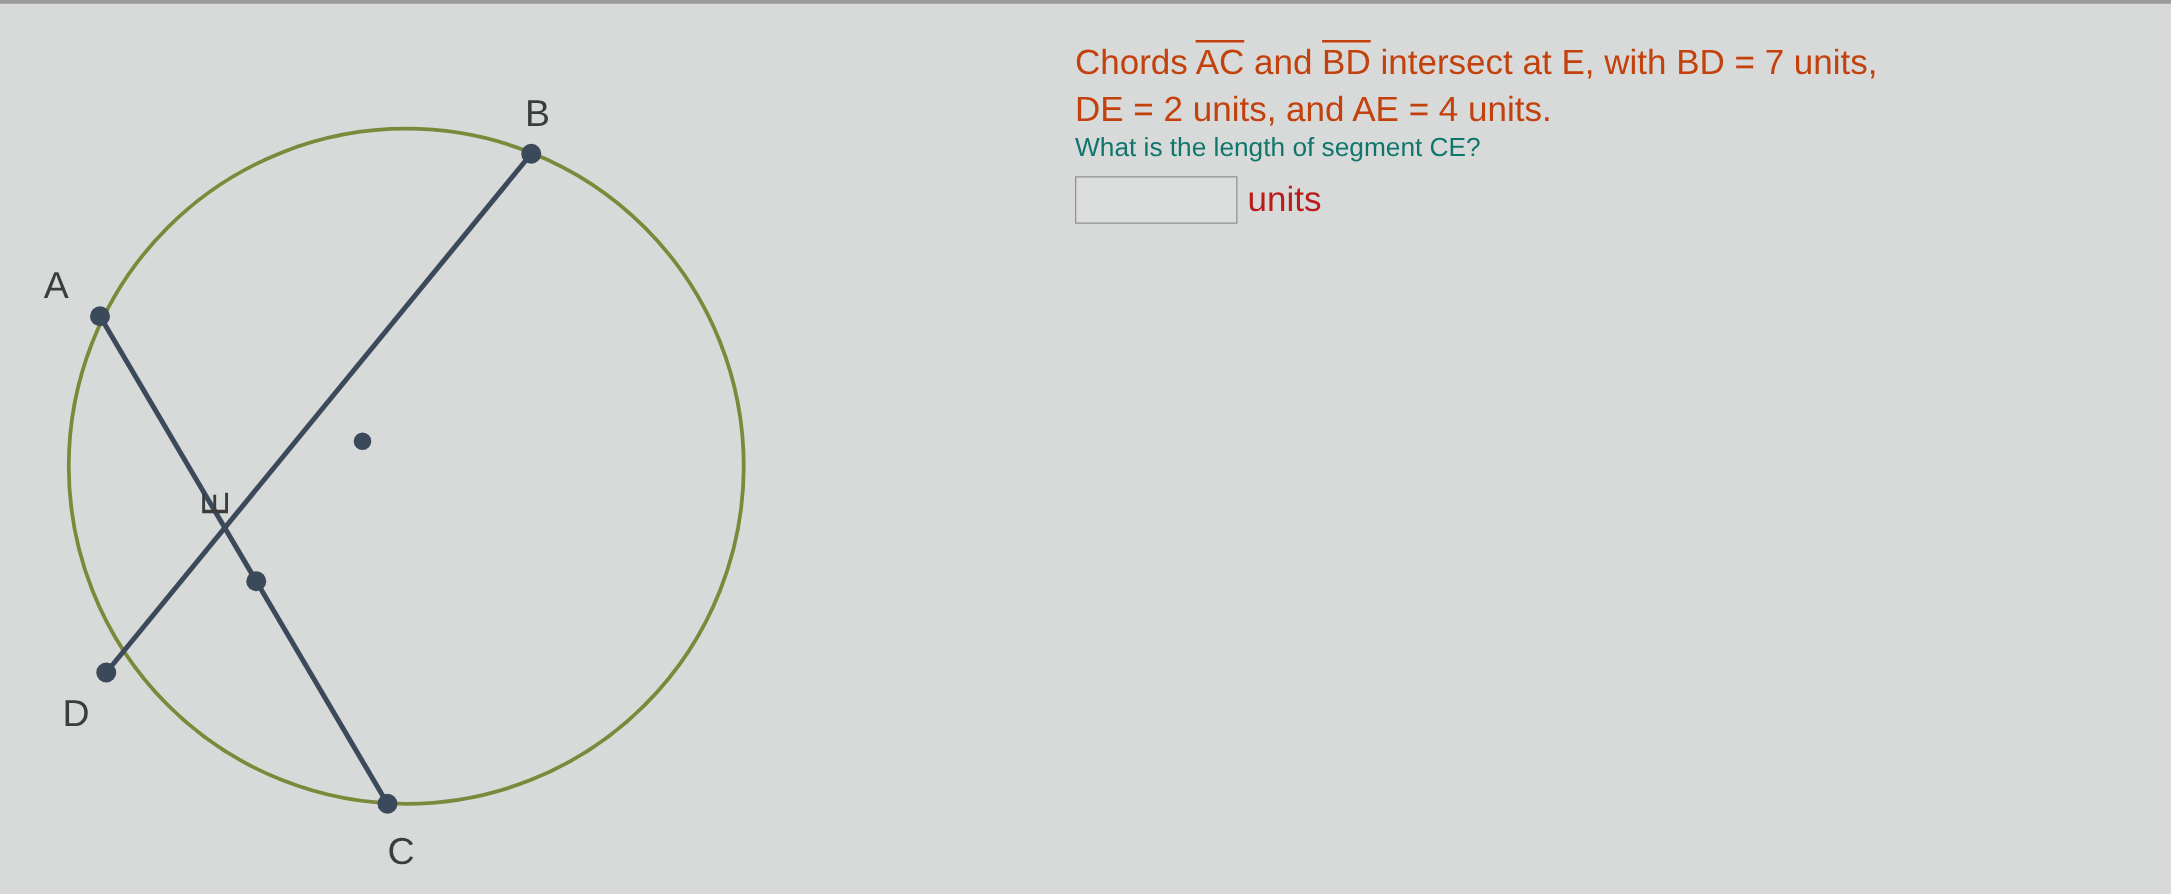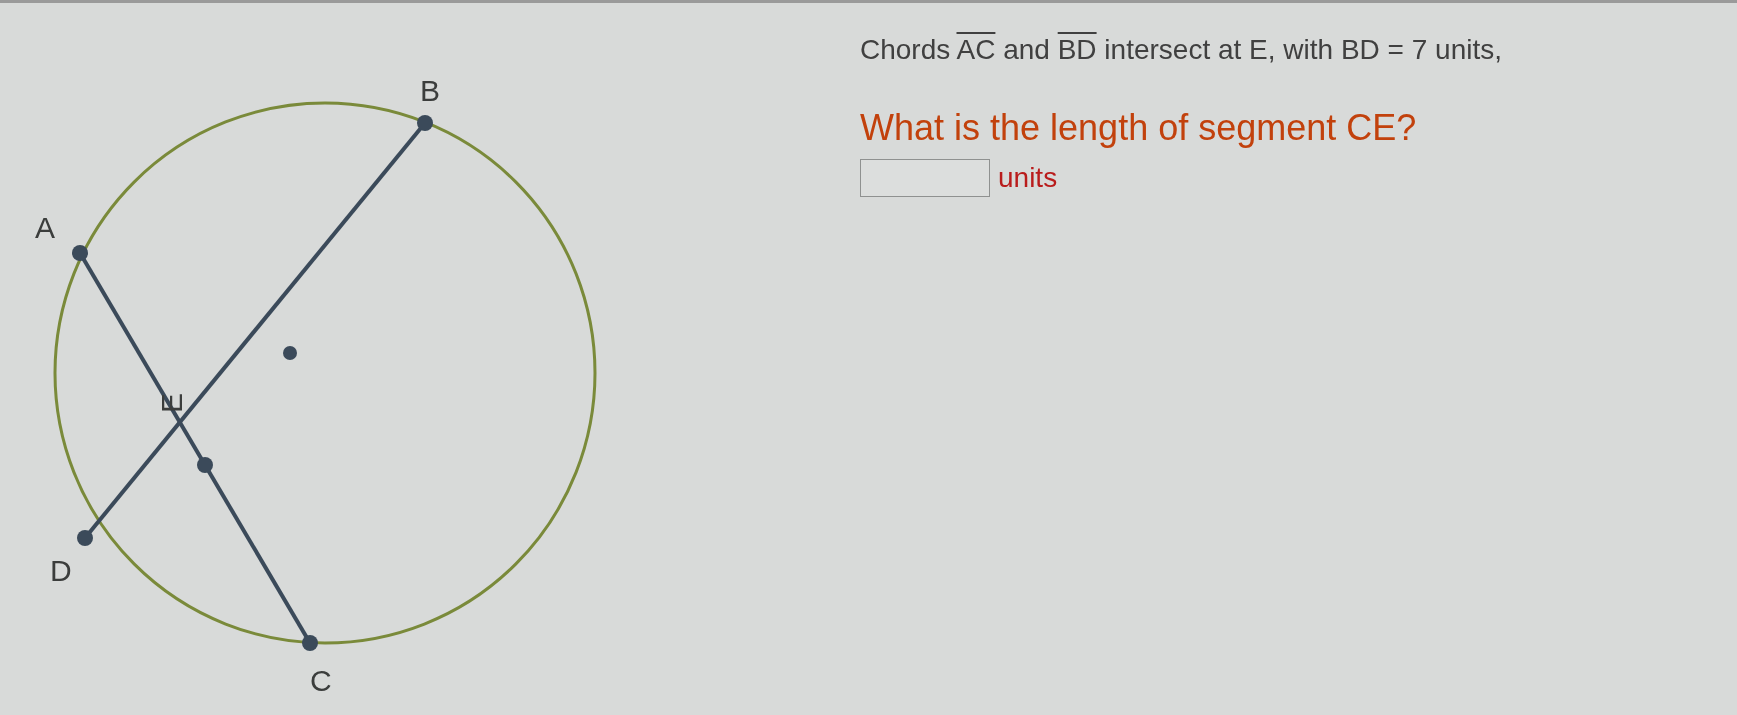--- a/index.html
+++ b/index.html
@@ -31,30 +31,29 @@
       left: 10px;
     }
     .text-area {
       flex: 1;
       padding-top: 28px;
       padding-left: 180px;
       padding-right: 20px;
     }
     .problem-text {
       font-size: 28px;
-      color: #404040;
+      color: #c2410c;
       line-height: 1.35;
     }
     .overline {
       text-decoration: overline;
     }
     .question-text {
-      font-size: 36px;
-      color: #c2410c;
-      margin-top: 38px;
+      font-size: 21px;
+      color: #0f766e;
     }
     .answer-row {
       margin-top: 10px;
       display: flex;
       align-items: center;
     }
     .answer-input {
       width: 130px;
       height: 38px;
       border: 1px solid #8f9190;
@@ -105,20 +104,21 @@
       <text x="410" y="58" class="point-label">B</text>
       <text x="300" y="648" class="point-label">C</text>
       <text x="40" y="538" class="point-label">D</text>
       <text x="172" y="370" class="point-label" transform="rotate(-90 172 370)">E</text>
     </svg>
   </div>
 
   <div class="text-area">
     <p class="problem-text">
       <span>Chords </span><span class="overline">AC</span><span> and </span><span class="overline">BD</span><span> intersect at E, with BD = 7 units,</span><br>
+      <span>DE = 2 units, and AE = 4 units.</span>
     </p>
 
     <p class="question-text">What is the length of segment CE?</p>
 
     <div class="answer-row">
       <input type="text" class="answer-input" value="" style="">
       <span class="units-label">units</span>
     </div>
   </div>
 

